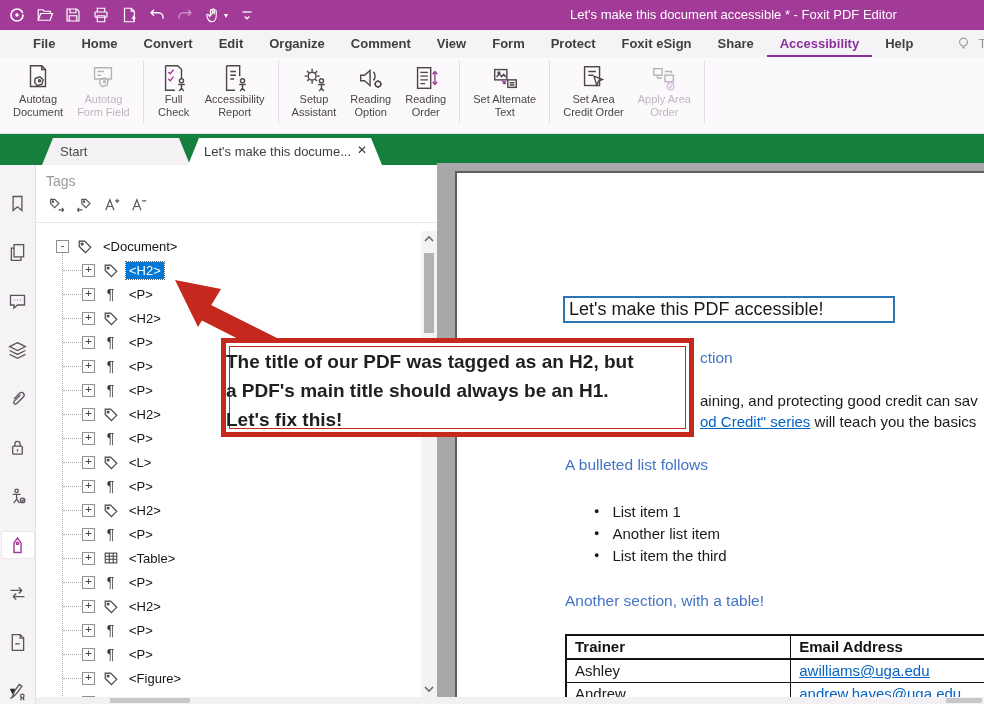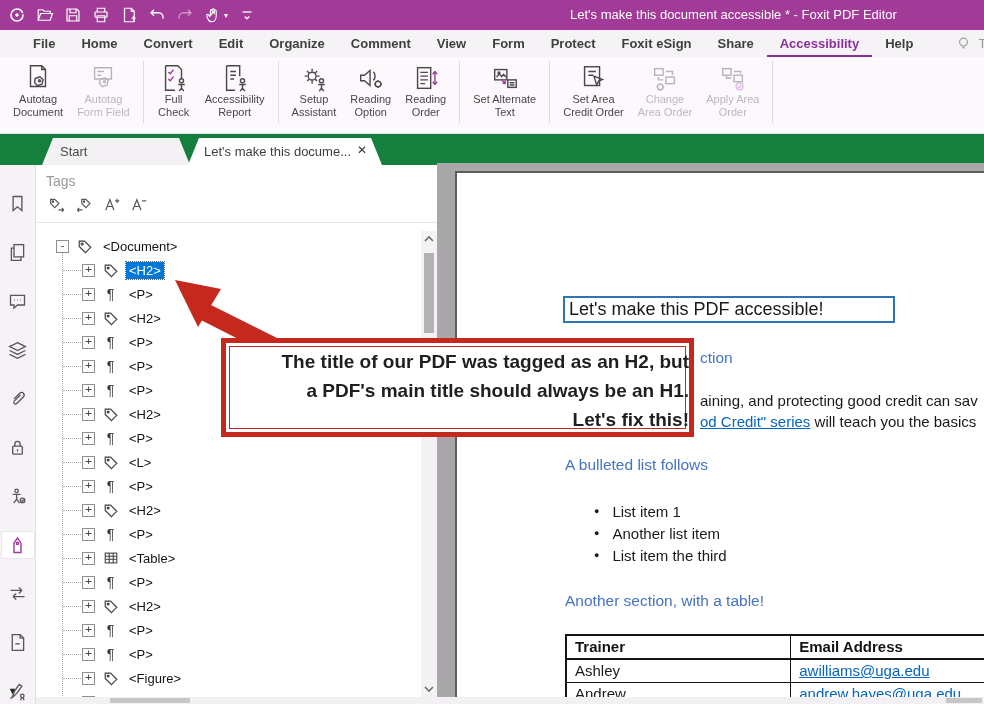--- a/index.html
+++ b/index.html
@@ -100,21 +100,21 @@
   .thc{width:225px;height:22px;line-height:22px;padding-left:8px;font-size:15px;font-weight:700;color:#141414;border-right:1px solid #141414;}
   .thc:last-child{width:335px;border-right:none;}
   .tdr{display:flex;border-bottom:1px solid #141414;}
   .tdc{width:225px;height:22px;line-height:21px;padding-left:8px;font-size:15px;color:#1a1a1a;border-right:1px solid #141414;}
   .tdc.email{width:335px;border-right:none;}
 
   
   .arrow{position:absolute;left:0;top:0;z-index:58;pointer-events:none;}
   .callout{position:absolute;left:221px;top:338px;width:473px;height:99px;background:#fff;border:5px solid #C5281C;
            box-shadow:inset 0 0 0 3px #fff, inset 0 0 0 4px #C5281C;z-index:60;padding-top:4px;}
-  .cline{text-align:right;font-size:19px;line-height:29px;font-weight:700;color:#1f1f1f;white-space:nowrap;}
+  .cline{text-align:left;font-size:19px;line-height:29px;font-weight:700;color:#1f1f1f;white-space:nowrap;}
 
   
   .hscroll{position:absolute;bottom:0;height:7px;background:#F2F0F2;z-index:40;}
   .hscroll.left{left:36px;width:401px;}
   .hscroll.right{left:437px;width:547px;}
   .hthumb{position:absolute;top:1px;height:5px;background:#C9C6C9;}
   .hscroll.left .hthumb{left:74px;width:80px;}
   .hscroll.right .hthumb{right:2px;width:36px;}
 </style>
 </head>
@@ -360,33 +360,20 @@
               <path d="M17 14l9 3.6-4 1.6-2 4.4z"></path>
             </svg></span>
           <span class="rl1">Set Area</span>
           <span class="rl2">Credit Order</span>
         </div>
       </div>
       <div class="ritem m-btn">
         <div class="rwrap m-disabled">
           <span class="ric"><svg viewBox="0 0 32 32" fill="none" stroke="#4a464a" stroke-width="1.5">
               <rect x="5" y="6" width="9" height="7"></rect>
-              <rect x="17" y="15" width="9" height="7"></rect>
-              <path d="M17 9h7v4M14 18H9v-3"></path>
-              <circle cx="11" cy="25.5" r="3"></circle>
-              <path d="M11 21.3v1.4M11 28.3v1.4M6.8 25.5h1.4M13.8 25.5h1.4"></path>
-            </svg></span>
-          <span class="rl1">Change</span>
-          <span class="rl2">Area Order</span>
-        </div>
-      </div>
-      <div class="ritem m-btn">
-        <div class="rwrap m-disabled">
-          <span class="ric"><svg viewBox="0 0 32 32" fill="none" stroke="#4a464a" stroke-width="1.5">
-              <rect x="5" y="6" width="9" height="7"></rect>
               <rect x="17" y="13" width="9" height="7"></rect>
               <path d="M17 9h7v2M14 16H9v-3"></path>
               <circle cx="23" cy="25" r="3.6" stroke="#B15CC2"></circle>
               <path d="M21.3 25l1.2 1.3 2.3-2.7" stroke="#B15CC2"></path>
             </svg></span>
           <span class="rl1">Apply Area</span>
           <span class="rl2">Order</span>
         </div>
       </div>
       <div class="ritem m-sep">

